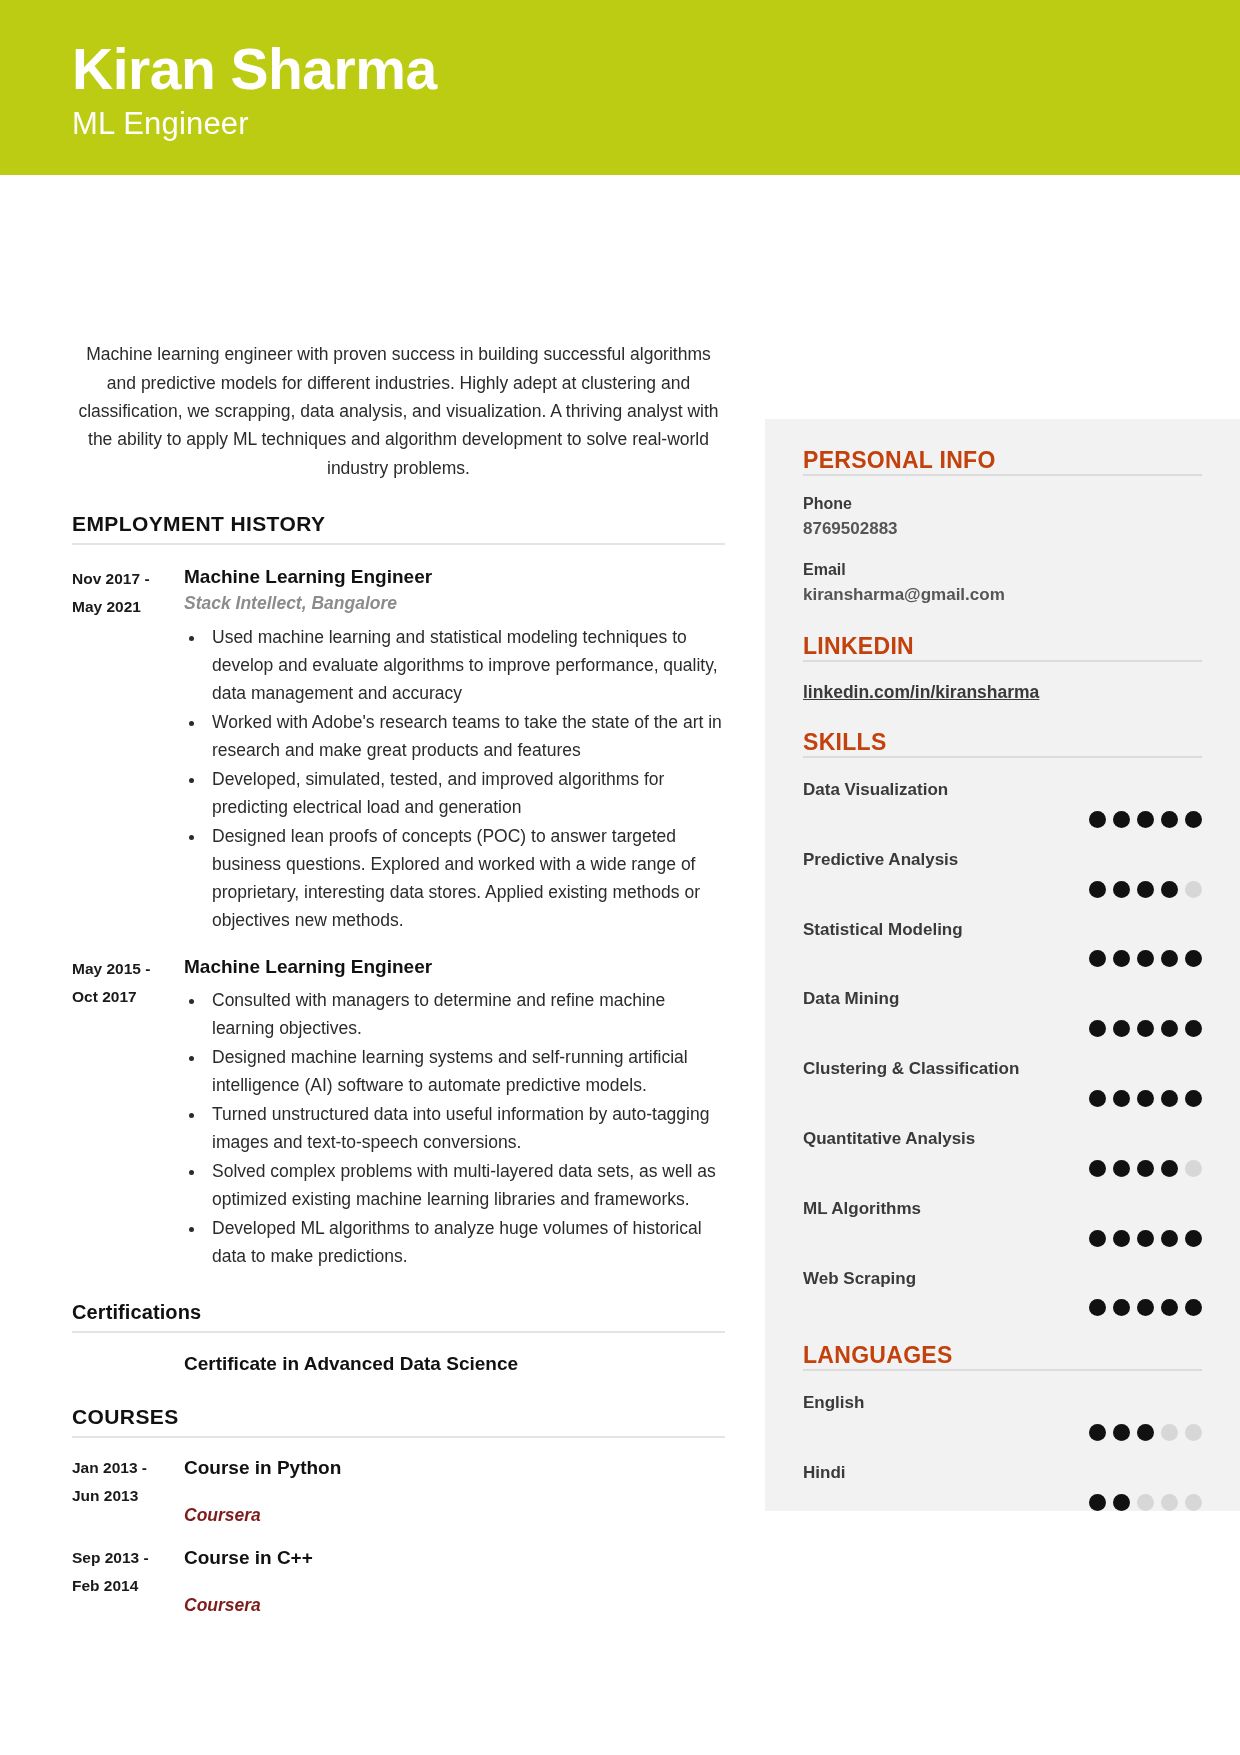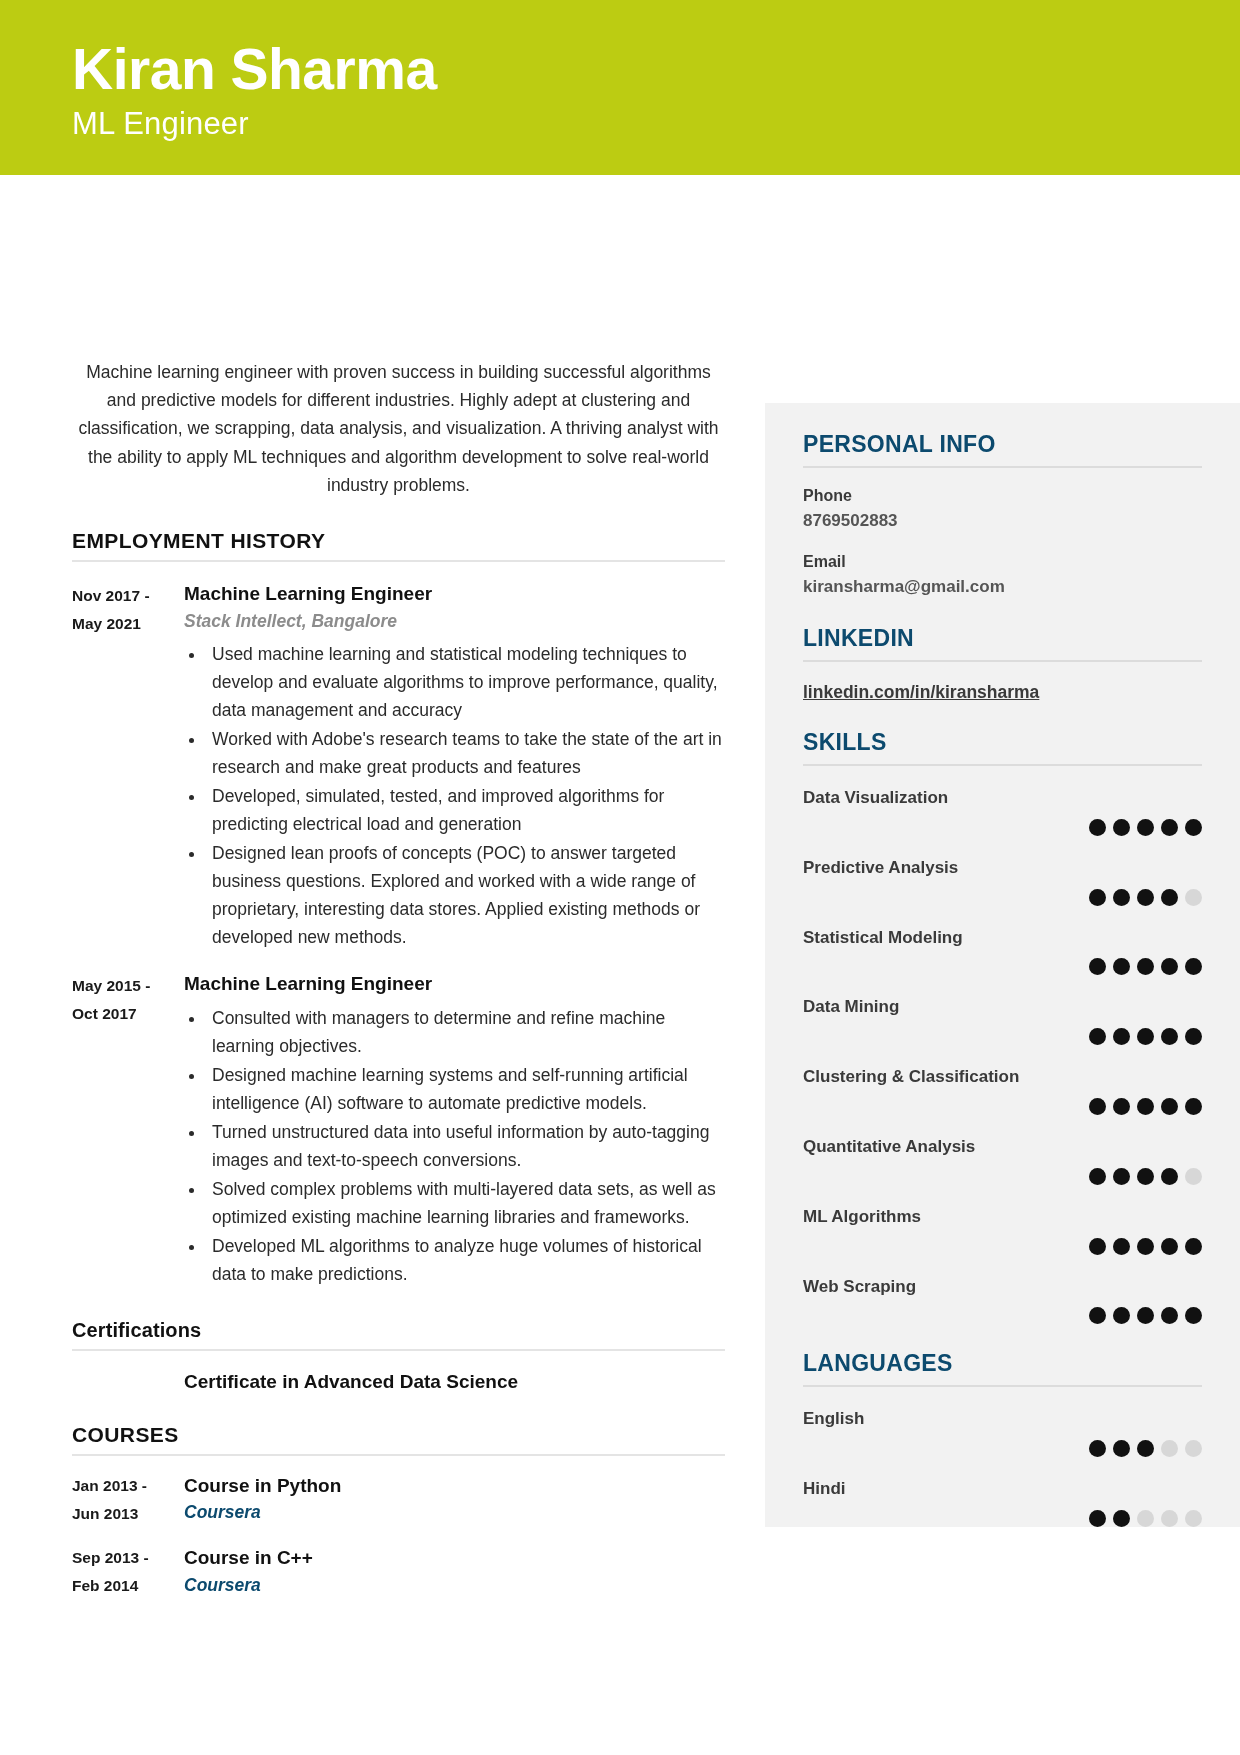--- a/index.html
+++ b/index.html
@@ -141,32 +141,32 @@
   .course .content { flex: 1; padding-left: 12px; }
   .course .c-title {
     font-size: 19px;
     font-weight: bold;
     color: #111111;
     line-height: 1.45;
   }
   .course .c-provider {
     font-size: 17.5px;
     font-style: italic;
-    color: #0c4a6e;
+    color: #7f1d1d;
     font-weight: bold;
     line-height: 1.5;
+    margin-top: 20px;
   }
 
   
   .r-head {
     font-size: 23px;
     font-weight: bold;
-    color: #0c4a6e;
+    color: #c2410c;
     letter-spacing: 0.3px;
-    padding-bottom: 8px;
     border-bottom: 2px solid #dcdcdc;
   }
   .r-head.gap { margin-top: 26px; }
   .field { margin-top: 16px; }
   .field .label {
     font-size: 16px;
     font-weight: bold;
     color: #3a3a3a;
     line-height: 1.5;
   }
@@ -229,21 +229,21 @@
               <div>Nov 2017 -</div>
               <div>May 2021</div>
             </div>
             <div class="content">
               <div class="job-title">Machine Learning Engineer</div>
               <div class="company">Stack Intellect, Bangalore</div>
               <ul class="bullets">
                 <li>Used machine learning and statistical modeling techniques to develop and evaluate algorithms to improve performance, quality, data management and accuracy</li>
                 <li>Worked with Adobe's research teams to take the state of the art in research and make great products and features</li>
                 <li>Developed, simulated, tested, and improved algorithms for predicting electrical load and generation</li>
-                <li>Designed lean proofs of concepts (POC) to answer targeted business questions. Explored and worked with a wide range of proprietary, interesting data stores. Applied existing methods or developed new methods.</li>
+                <li>Designed lean proofs of concepts (POC) to answer targeted business questions. Explored and worked with a wide range of proprietary, interesting data stores. Applied existing methods or objectives new methods.</li>
               </ul>
             </div>
           </div>
           <div class="entry">
             <div class="dates">
               <div>May 2015 -</div>
               <div>Oct 2017</div>
             </div>
             <div class="content">
               <div class="job-title">Machine Learning Engineer</div>

